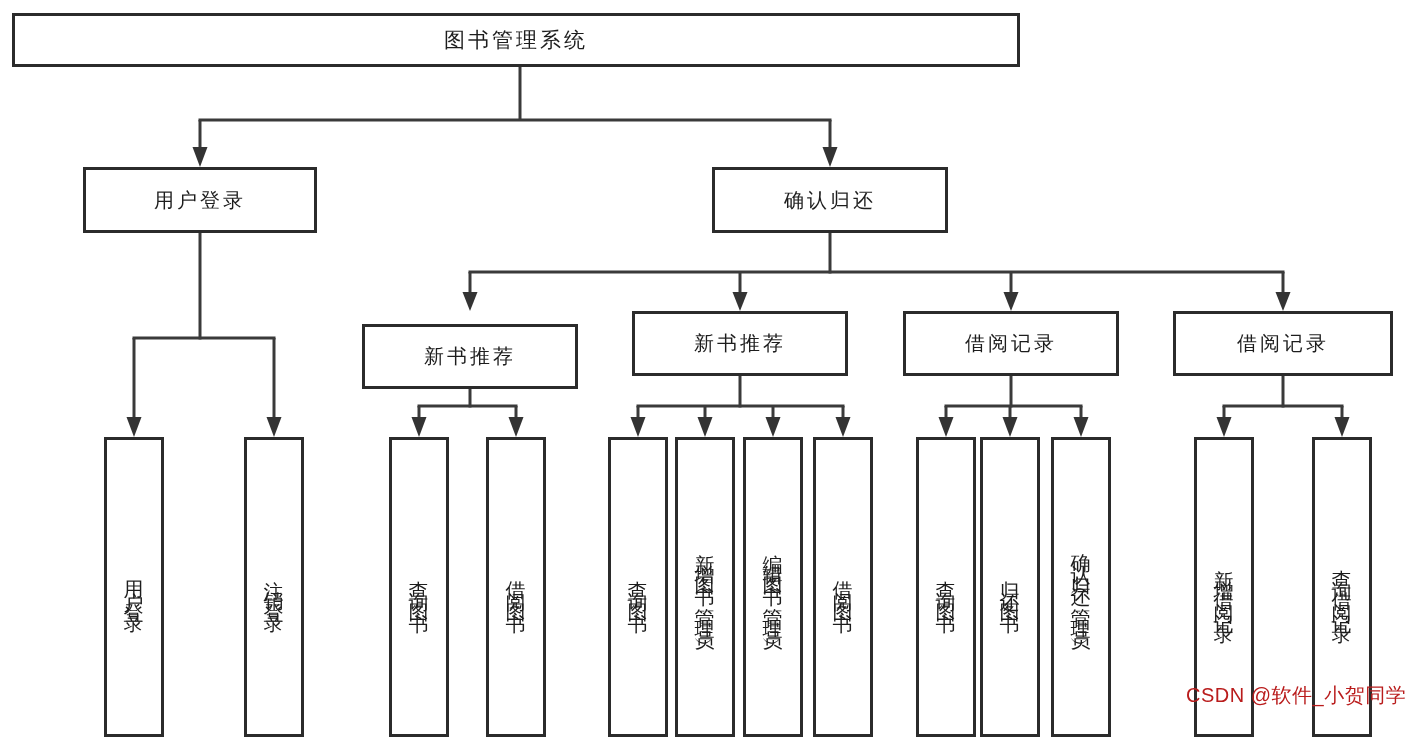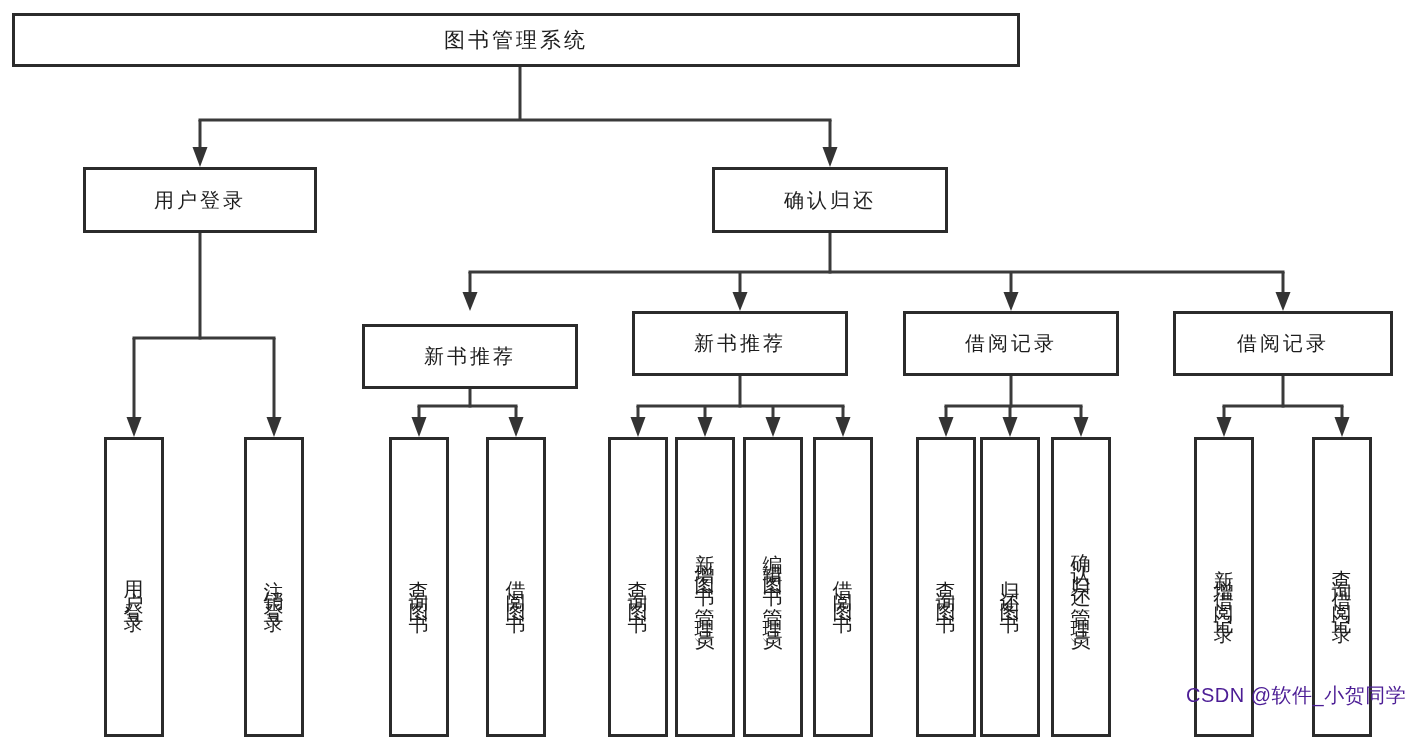--- a/index.html
+++ b/index.html
@@ -43,21 +43,21 @@
     line-height: 1;
     white-space: nowrap;
   }
   #watermark {
     position: absolute;
     left: 1186px;
     top: 682px;
     z-index: 5;
     font-size: 20px;
     letter-spacing: 0.5px;
-    color: #4c1d95;
+    color: #b91c1c;
     white-space: nowrap;
   }
 </style>
 </head>
 <body>
 
 <div id="canvas">
 
   <svg id="wires" width="1405" height="747" viewBox="0 0 1405 747" aria-hidden="true">
     <g stroke="#3a3a3a" stroke-width="3" fill="none">

